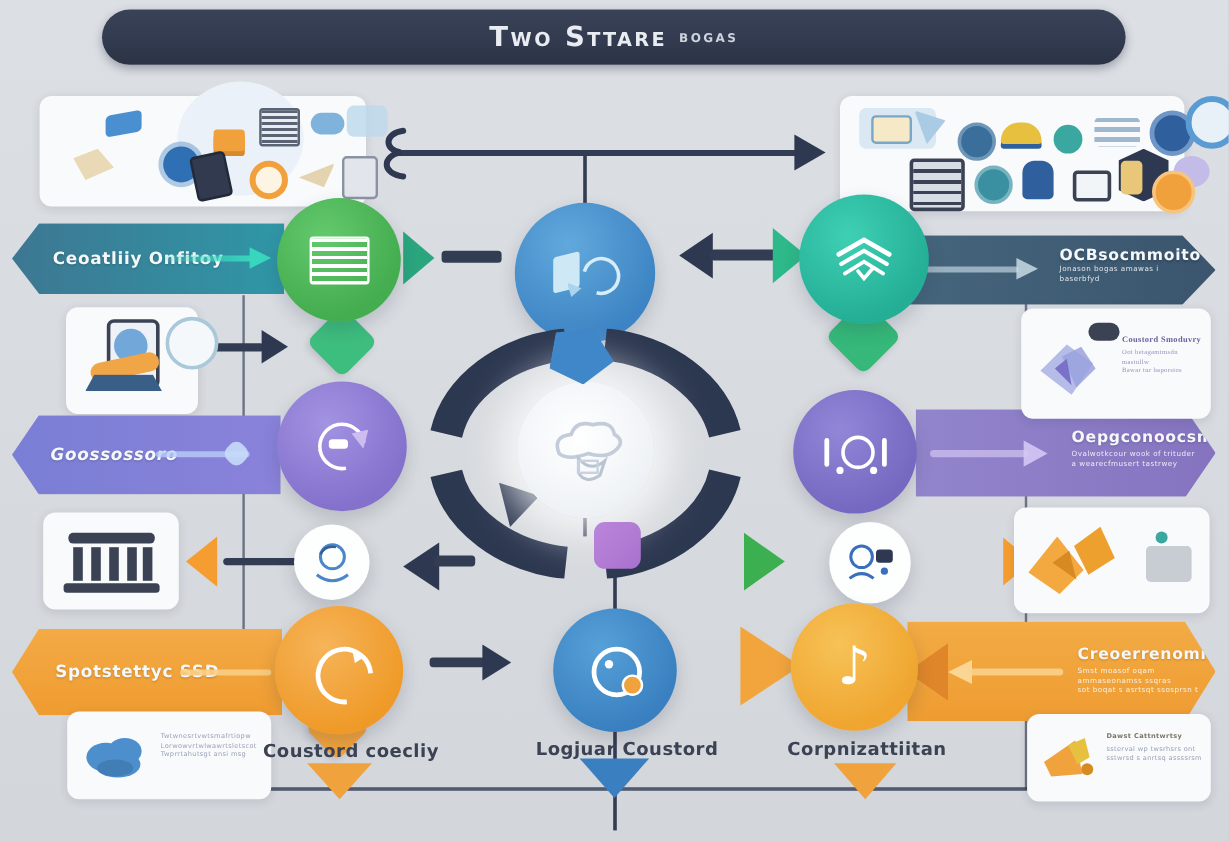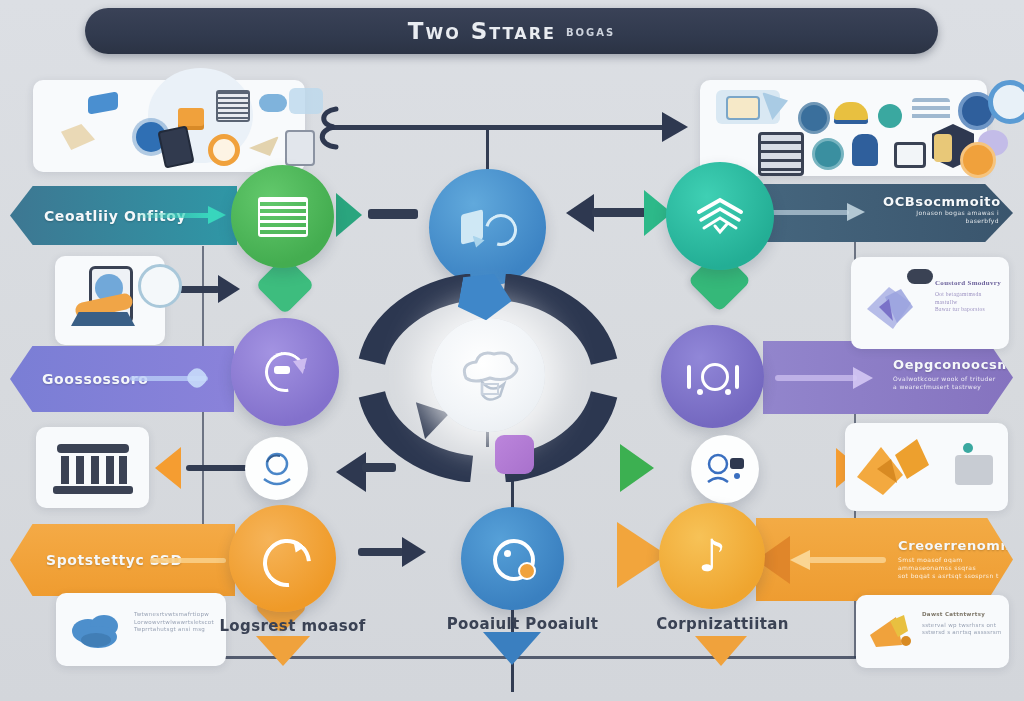--- a/index.html
+++ b/index.html
@@ -125,40 +125,40 @@
   <div class="circle" style="left:666px;top:162px;width:108px;height:108px;background:radial-gradient(circle at 38% 32%,#3fd0b4,#23ae95 72%);z-index:3;">
     <svg class="node-icon" width="58" height="44" viewBox="0 0 58 44">
       <polyline points="8,18 29,6 50,18" fill="none" stroke="#fff" stroke-width="4" stroke-linecap="round"></polyline>
       <polyline points="10,26 29,15 48,26" fill="none" stroke="#fff" stroke-width="3.4" stroke-linecap="round"></polyline>
       <polyline points="13,34 29,24 45,34" fill="none" stroke="#fff" stroke-width="3" stroke-linecap="round"></polyline>
       <polyline points="24,32 29,38 36,30" fill="none" stroke="#fff" stroke-width="3" stroke-linecap="round"></polyline>
     </svg>
   </div>
   <div class="diamond" style="left:697px;top:258px;width:45px;height:45px;background:#35b879;z-index:2;"></div>
 
-  <div class="banner banner-r" style="left:735px;top:184px;width:278px;height:58px;background:linear-gradient(90deg,#46677f,#3a556d);z-index:2;text-align:right;">
+  <div class="banner banner-r" style="left:735px;top:196px;width:278px;height:58px;background:linear-gradient(90deg,#46677f,#3a556d);z-index:2;">
     <div class="abs" style="left:18px;top:26px;width:96px;height:5px;background:rgba(190,210,222,.7);border-radius:3px;"></div>
     <div class="tri" style="left:112px;top:19px;border-top:9px solid transparent;border-bottom:9px solid transparent;border-left:18px solid rgba(200,218,228,.85);"></div>
     <div class="abs" style="left:148px;top:10px;width:116px;">
       <div class="lbl" style="font-size:13px;">OCBsocmmoito</div>
       <div class="sub">Jonason bogas amawas i baserbfyd</div>
     </div>
   </div>
 
   <div class="card" style="left:55px;top:256px;width:110px;height:89px;z-index:2;">
     <div class="abs" style="left:34px;top:10px;width:38px;height:52px;border:3px solid #3a4254;border-radius:6px;background:#eef2f6;"></div>
     <div class="abs" style="left:40px;top:18px;width:28px;height:28px;background:#5a9bd4;border-radius:50%;opacity:.85;"></div>
     <div class="abs" style="left:20px;top:42px;width:58px;height:16px;background:#f0a547;border-radius:10px;transform:rotate(-12deg);"></div>
     <div class="abs" style="left:16px;top:56px;width:64px;height:14px;background:#3a5f86;clip-path:polygon(0 100%,12% 0,88% 0,100% 100%);"></div>
   </div>
   <div class="circle" style="left:138px;top:264px;width:38px;height:38px;border:3px solid #a9c8da;background:#f4f8fa;box-shadow:none;z-index:3;"></div>
   <div class="hline" style="left:170px;top:286px;width:50px;height:7px;border-radius:3px;z-index:2;"></div>
   <div class="tri" style="left:218px;top:275px;border-top:14px solid transparent;border-bottom:14px solid transparent;border-left:22px solid #2e3850;z-index:2;"></div>
 
-  <div class="banner banner-l" style="left:10px;top:346px;width:224px;height:66px;background:linear-gradient(90deg,#7a7ed5,#8a82da);z-index:2;">
+  <div class="banner banner-l" style="left:10px;top:346px;width:224px;height:66px;background:linear-gradient(90deg,#7a7ed5,#8a82da);z-index:2;font-style:italic;">
     <span class="lbl" style="margin-left:32px;">Goossossoro</span>
     <div class="abs" style="left:120px;top:30px;width:78px;height:5px;background:rgba(185,205,248,.8);border-radius:3px;"></div>
     <div class="diamond" style="left:178px;top:23px;width:18px;height:18px;background:rgba(200,218,250,.9);box-shadow:none;"></div>
   </div>
 
   <div class="circle" style="left:231px;top:318px;width:108px;height:108px;background:radial-gradient(circle at 38% 32%,#a393e2,#8371cc 72%);z-index:3;">
     <div class="node-icon" style="width:44px;height:44px;">
       <div class="abs" style="left:2px;top:2px;width:34px;height:34px;border:3.5px solid #fff;border-radius:50%;border-right-color:transparent;transform:rotate(35deg);"></div>
       <div class="abs" style="left:11px;top:16px;width:16px;height:8px;background:#fff;border-radius:3px;"></div>
       <div class="abs" style="left:30px;top:8px;width:14px;height:16px;background:#cdbcf0;clip-path:polygon(0 20%,100% 0,70% 100%);"></div>
@@ -304,24 +304,24 @@
       <ellipse cx="30" cy="33" rx="15" ry="7" fill="#3c76ad" opacity=".7"></ellipse>
     </svg>
     <div class="abs" style="left:78px;top:18px;width:86px;">
       <div class="tinytxt">Twtwnesrtvwtsmafrtiopw</div>
       <div class="tinytxt">Lorwowvrtwlwawrtsletscot</div>
       <div class="tinytxt">Twprrtahutsgt ansi msg</div>
     </div>
   </div>
 
   <div class="diamond" style="left:262px;top:588px;width:38px;height:38px;background:#f0a23c;z-index:2;"></div>
-  <div class="blabel" style="left:195px;top:617px;width:195px;z-index:3;">Logsrest moasof</div>
+  <div class="blabel" style="left:195px;top:617px;width:195px;z-index:3;">Coustord coecliy</div>
   <div class="tri" style="left:256px;top:636px;border-left:27px solid transparent;border-right:27px solid transparent;border-top:30px solid #f0a23c;z-index:2;"></div>
 
-  <div class="blabel" style="left:425px;top:615px;width:195px;z-index:3;">Pooaiult Pooaiult</div>
+  <div class="blabel" style="left:425px;top:615px;width:195px;z-index:3;">Logjuar Coustord</div>
   <div class="tri" style="left:483px;top:632px;border-left:29px solid transparent;border-right:29px solid transparent;border-top:33px solid #3a7fc0;z-index:2;"></div>
 
   <div class="blabel" style="left:625px;top:615px;width:195px;z-index:3;">Corpnizattiitan</div>
   <div class="tri" style="left:695px;top:636px;border-left:26px solid transparent;border-right:26px solid transparent;border-top:30px solid #f0a23c;z-index:2;"></div>
 
   <div class="card" style="left:856px;top:595px;width:153px;height:73px;z-index:2;">
     <svg class="abs" style="left:8px;top:12px;" width="56" height="48" viewBox="0 0 56 48">
       <polygon points="6,28 32,10 38,38 12,40" fill="#f0a23c"></polygon>
       <polygon points="26,14 40,8 44,24 34,30" fill="#e8c040"></polygon>
       <circle cx="42" cy="34" r="5" fill="#d88a22"></circle>

